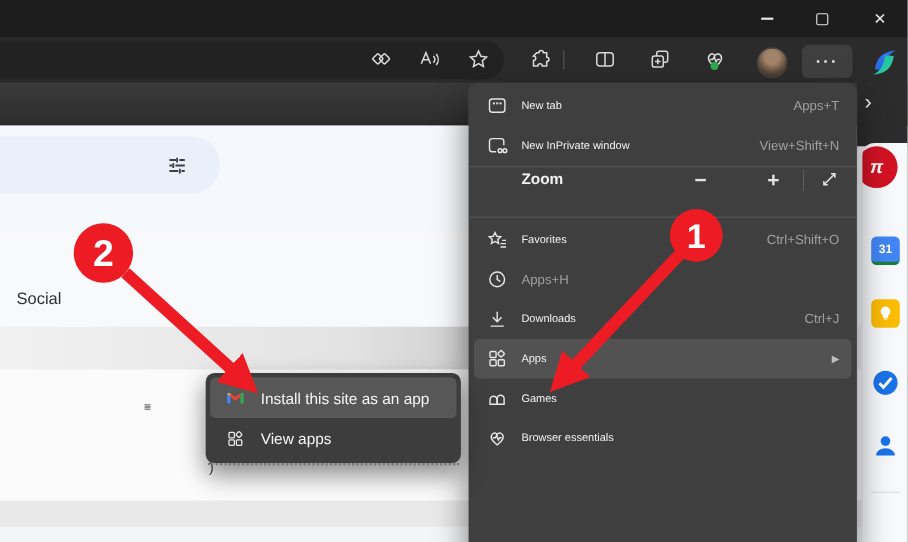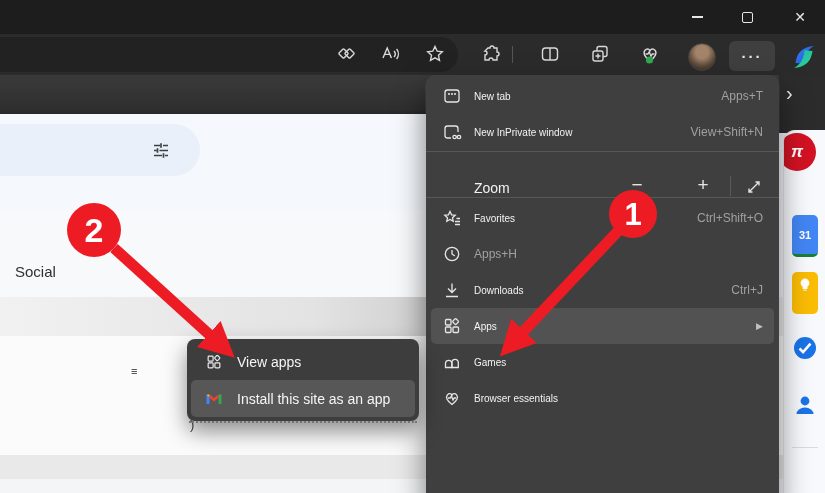--- a/index.html
+++ b/index.html
@@ -42,42 +42,42 @@
   .sliders{position:absolute;left:150px;top:139px;width:22px;height:22px;color:#3c4043;}
   .social{left:15px;top:263px;font-size:15px;color:#2f3033;}
   .frag{color:#222;}
   .frag1{left:131px;top:365px;font-size:11px;}
   .frag2{left:190px;top:417px;font-size:13px;color:#444;}
 
   
   .right-dark{left:779px;top:75px;width:46px;height:58px;background:#2c2c2c;}
   .sb-chevron{left:786px;top:83px;color:#f0f0f0;font-size:20px;line-height:1;}
   .side-panel{left:783px;top:130px;width:42px;height:363px;background:#f7f9fc;border-radius:12px 0 0 0;overflow:hidden;border-left:1px solid #e3e7ee;}
-  .sp-ic{position:absolute;left:8px;width:26px;height:42px;}
+  .sp-ic{position:absolute;left:8px;width:26px;height:26px;}
   .badge-red{position:absolute;left:-6px;top:3px;width:38px;height:38px;border-radius:50%;background:#d31223;
              color:#fff;display:flex;align-items:center;justify-content:center;font-size:17px;font-weight:bold;font-style:italic;}
   .cal{top:85px;background:#4285f4;border-radius:5px;color:#fff;display:flex;align-items:center;justify-content:center;
        font-size:11px;font-weight:bold;border-bottom:3px solid #188038;box-sizing:border-box;}
   .keep{top:142px;background:#fbbc04;border-radius:5px;}
   .tasks{top:205px;}
   .contacts{top:262px;}
   .sp-div{position:absolute;left:8px;top:317px;width:26px;height:1px;background:#dadce0;}
 
   
   .menu{left:426px;top:76px;width:353px;height:430px;background:#3f3f3f;border-radius:10px;
         box-shadow:0 14px 30px rgba(0,0,0,.5), 0 0 0 1px rgba(255,255,255,.06);padding-top:2px;box-sizing:border-box;}
   .mi{height:36px;display:flex;align-items:center;padding:0 16px 0 10px;}
   .mi .ic{width:20px;height:20px;margin:0 12px 0 6px;flex:none;color:#e6e6e6;}
   .mi .ic svg{width:20px;height:20px;display:block;}
   .mi .lbl{flex:1;color:#f3f3f3;font-size:10px;}
   .mi .sc{color:#a0a0a0;font-size:12px;}
   .mi.apps{background:#525252;border-radius:5px;margin:0 5px;padding:0 11px 0 5px;}
   .sub-arrow{color:#c0c0c0;font-size:9px;}
   .mdiv{height:1px;background:#575757;margin:1px 0 2px 0;}
-  .zoomrow{height:42px;display:flex;align-items:flex-end;padding:0 16px 0 48px;}
+  .zoomrow{height:42px;display:flex;align-items:flex-start;padding:0 16px 0 48px;font-weight:bold;}
   .zoomrow .lbl{color:#f3f3f3;font-size:14px;}
   .zctl{color:#e3e3e3;font-size:19px;width:26px;text-align:center;}
   .zminus{margin-left:auto;}
   .zgap{width:40px;}
   .zdiv{width:1px;height:20px;background:#5a5a5a;margin:0 14px;}
   .zfull{width:18px;height:18px;color:#e3e3e3;}
 
   
   .submenu{left:187px;top:339px;width:232px;background:#3d3d3d;border-radius:8px;padding:4px;box-sizing:border-box;
            box-shadow:0 10px 22px rgba(0,0,0,.45), 0 0 0 1px rgba(255,255,255,.07);}
@@ -333,41 +333,41 @@
       <svg viewBox="0 0 20 20" fill="none" stroke="currentColor" stroke-width="1.3">
         <path d="M10,16.5 C5,12.7 3.4,9.3 5.4,6.9 7,5 9.3,5.4 10,7.2 10.7,5.4 13,5 14.6,6.9 16.6,9.3 15,12.7 10,16.5 z"></path>
         <path d="M6,10 h2.2 l1.2,-2 1.6,4 1.2,-2 h1.8"></path>
       </svg>
       </span>
     <span class="lbl">Browser essentials</span>
   </div>
 </div>
 
 <div class="abs submenu">
-  <div class="smi">
-    <span class="ic">
-      <svg viewBox="0 0 20 20" fill="none" stroke="currentColor" stroke-width="1.3">
-        <rect x="3.5" y="3.5" width="5.5" height="5.5" rx="1"></rect>
-        <rect x="3.5" y="11" width="5.5" height="5.5" rx="1"></rect>
-        <rect x="11" y="11" width="5.5" height="5.5" rx="1"></rect>
-        <rect x="11.3" y="3.3" width="4.6" height="4.6" rx="1" transform="rotate(45 13.6 5.6)"></rect>
-      </svg>
-      </span>
-    <span class="lbl">View apps</span>
-  </div>
   <div class="smi hl">
     <span class="ic">
       <svg viewBox="0 0 24 24">
         <rect x="2" y="5.5" width="4" height="13" rx="1" fill="#4285f4"></rect>
         <rect x="18" y="5.5" width="4" height="13" rx="1" fill="#34a853"></rect>
         <path d="M2,6.5 l4,3 V6 z" fill="#fbbc04"></path>
         <path d="M6,6 l6,4.6 L18,6 v4.6 l-6,4.6 -6,-4.6 z" fill="#ea4335"></path>
       </svg>
       </span>
     <span class="lbl">Install this site as an app</span>
+  </div>
+  <div class="smi">
+    <span class="ic">
+      <svg viewBox="0 0 20 20" fill="none" stroke="currentColor" stroke-width="1.3">
+        <rect x="3.5" y="3.5" width="5.5" height="5.5" rx="1"></rect>
+        <rect x="3.5" y="11" width="5.5" height="5.5" rx="1"></rect>
+        <rect x="11" y="11" width="5.5" height="5.5" rx="1"></rect>
+        <rect x="11.3" y="3.3" width="4.6" height="4.6" rx="1" transform="rotate(45 13.6 5.6)"></rect>
+      </svg>
+      </span>
+    <span class="lbl">View apps</span>
   </div>
 </div>
 <div class="abs dash-line"></div>
 
 <svg class="abs annot">
   <defs>
     <marker id="ah" markerWidth="3.2" markerHeight="3.2" refX="0.4" refY="1.6" orient="auto">
       <path d="M0,0 L3.2,1.6 L0,3.2 z" fill="#ed1c24"></path>
     </marker>
   </defs>

